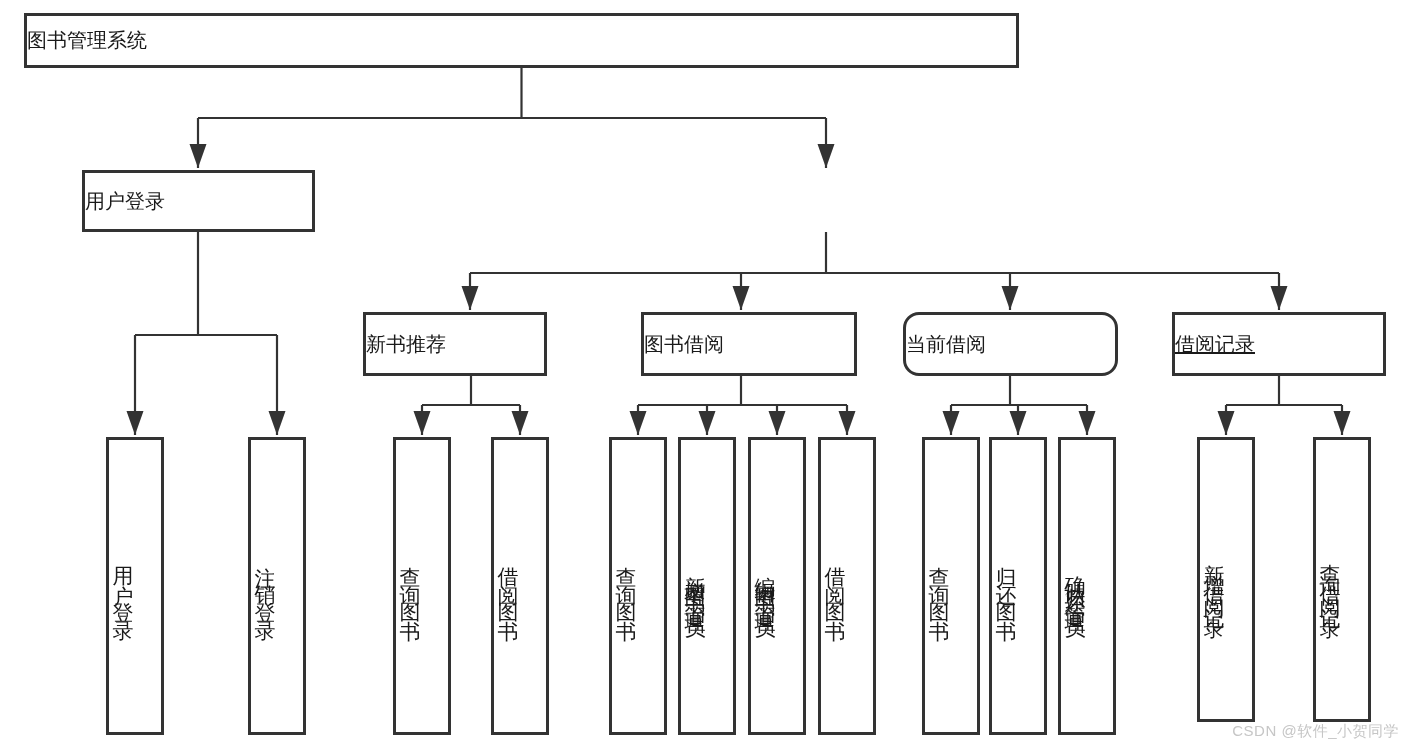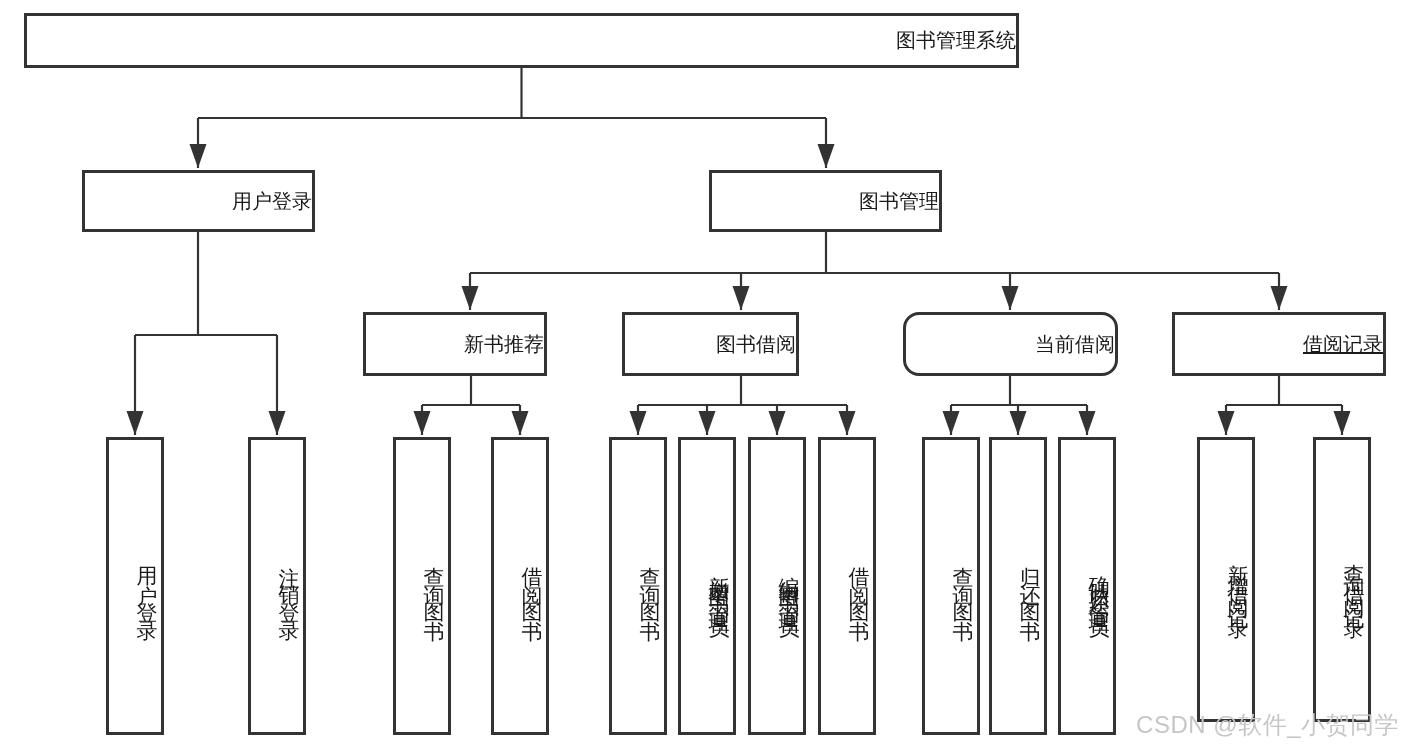--- a/index.html
+++ b/index.html
@@ -6,39 +6,39 @@
   body{font-family:"Liberation Sans","DejaVu Sans",sans-serif;}
   #canvas{position:relative;width:1405px;height:747px;background:#ffffff;overflow:hidden;}
   #wires{position:absolute;left:0;top:0;width:1405px;height:747px;pointer-events:none;}
   .node{
     position:absolute;
     background:#ffffff;
     border:3px solid #333333;
     box-sizing:border-box;
     display:flex;
     align-items:center;
-    justify-content:flex-end;
+    justify-content:flex-start;
     color:#1a1a1a;
     font-size:20px;
     z-index:2;
   }
   .node.leaf{font-size:21px;}
   .leaf .vtext{
     writing-mode:vertical-rl;
     white-space:nowrap;
   }
   .ls-4{letter-spacing:18px;}
   .ls-6{letter-spacing:11px;}
   .ls-9{letter-spacing:6px;}
   .watermark{
     position:absolute;
     right:6px;
     bottom:6px;
     color:#c6c6c6;
-    font-size:24px;
+    font-size:15px;
     z-index:5;
     letter-spacing:0.5px;
   }
 </style>
 </head>
 <body>
 
 <div id="canvas">
 
   <svg id="wires" viewBox="0 0 1405 747" xmlns="http://www.w3.org/2000/svg">
@@ -91,28 +91,25 @@
     </g>
   </svg>
 
   <div class="node" style="left:24px;top:13px;width:995px;height:55px;">
     <span>图书管理系统</span>
   </div>
 
   <div class="node" style="left:82px;top:170px;width:233px;height:62px;">
     <span>用户登录</span>
   </div>
-  <div class="node" style="left:709px;top:170px;width:233px;height:62px;">
-    <span>图书管理</span>
-  </div>
 
   <div class="node" style="left:363px;top:312px;width:184px;height:64px;">
     <span>新书推荐</span>
   </div>
-  <div class="node" style="left:622px;top:312px;width:177px;height:64px;padding-left:26px;">
+  <div class="node" style="left:641px;top:312px;width:216px;height:64px;">
     <span>图书借阅</span>
   </div>
   <div class="node" style="left:903px;top:312px;width:215px;height:64px;border-radius:16px;">
     <span>当前借阅</span>
   </div>
   <div class="node" style="left:1172px;top:312px;width:214px;height:64px;text-decoration:underline;">
     <span>借阅记录</span>
   </div>
 
   <div class="node leaf" style="left:106px;top:437px;width:58px;height:298px;">

